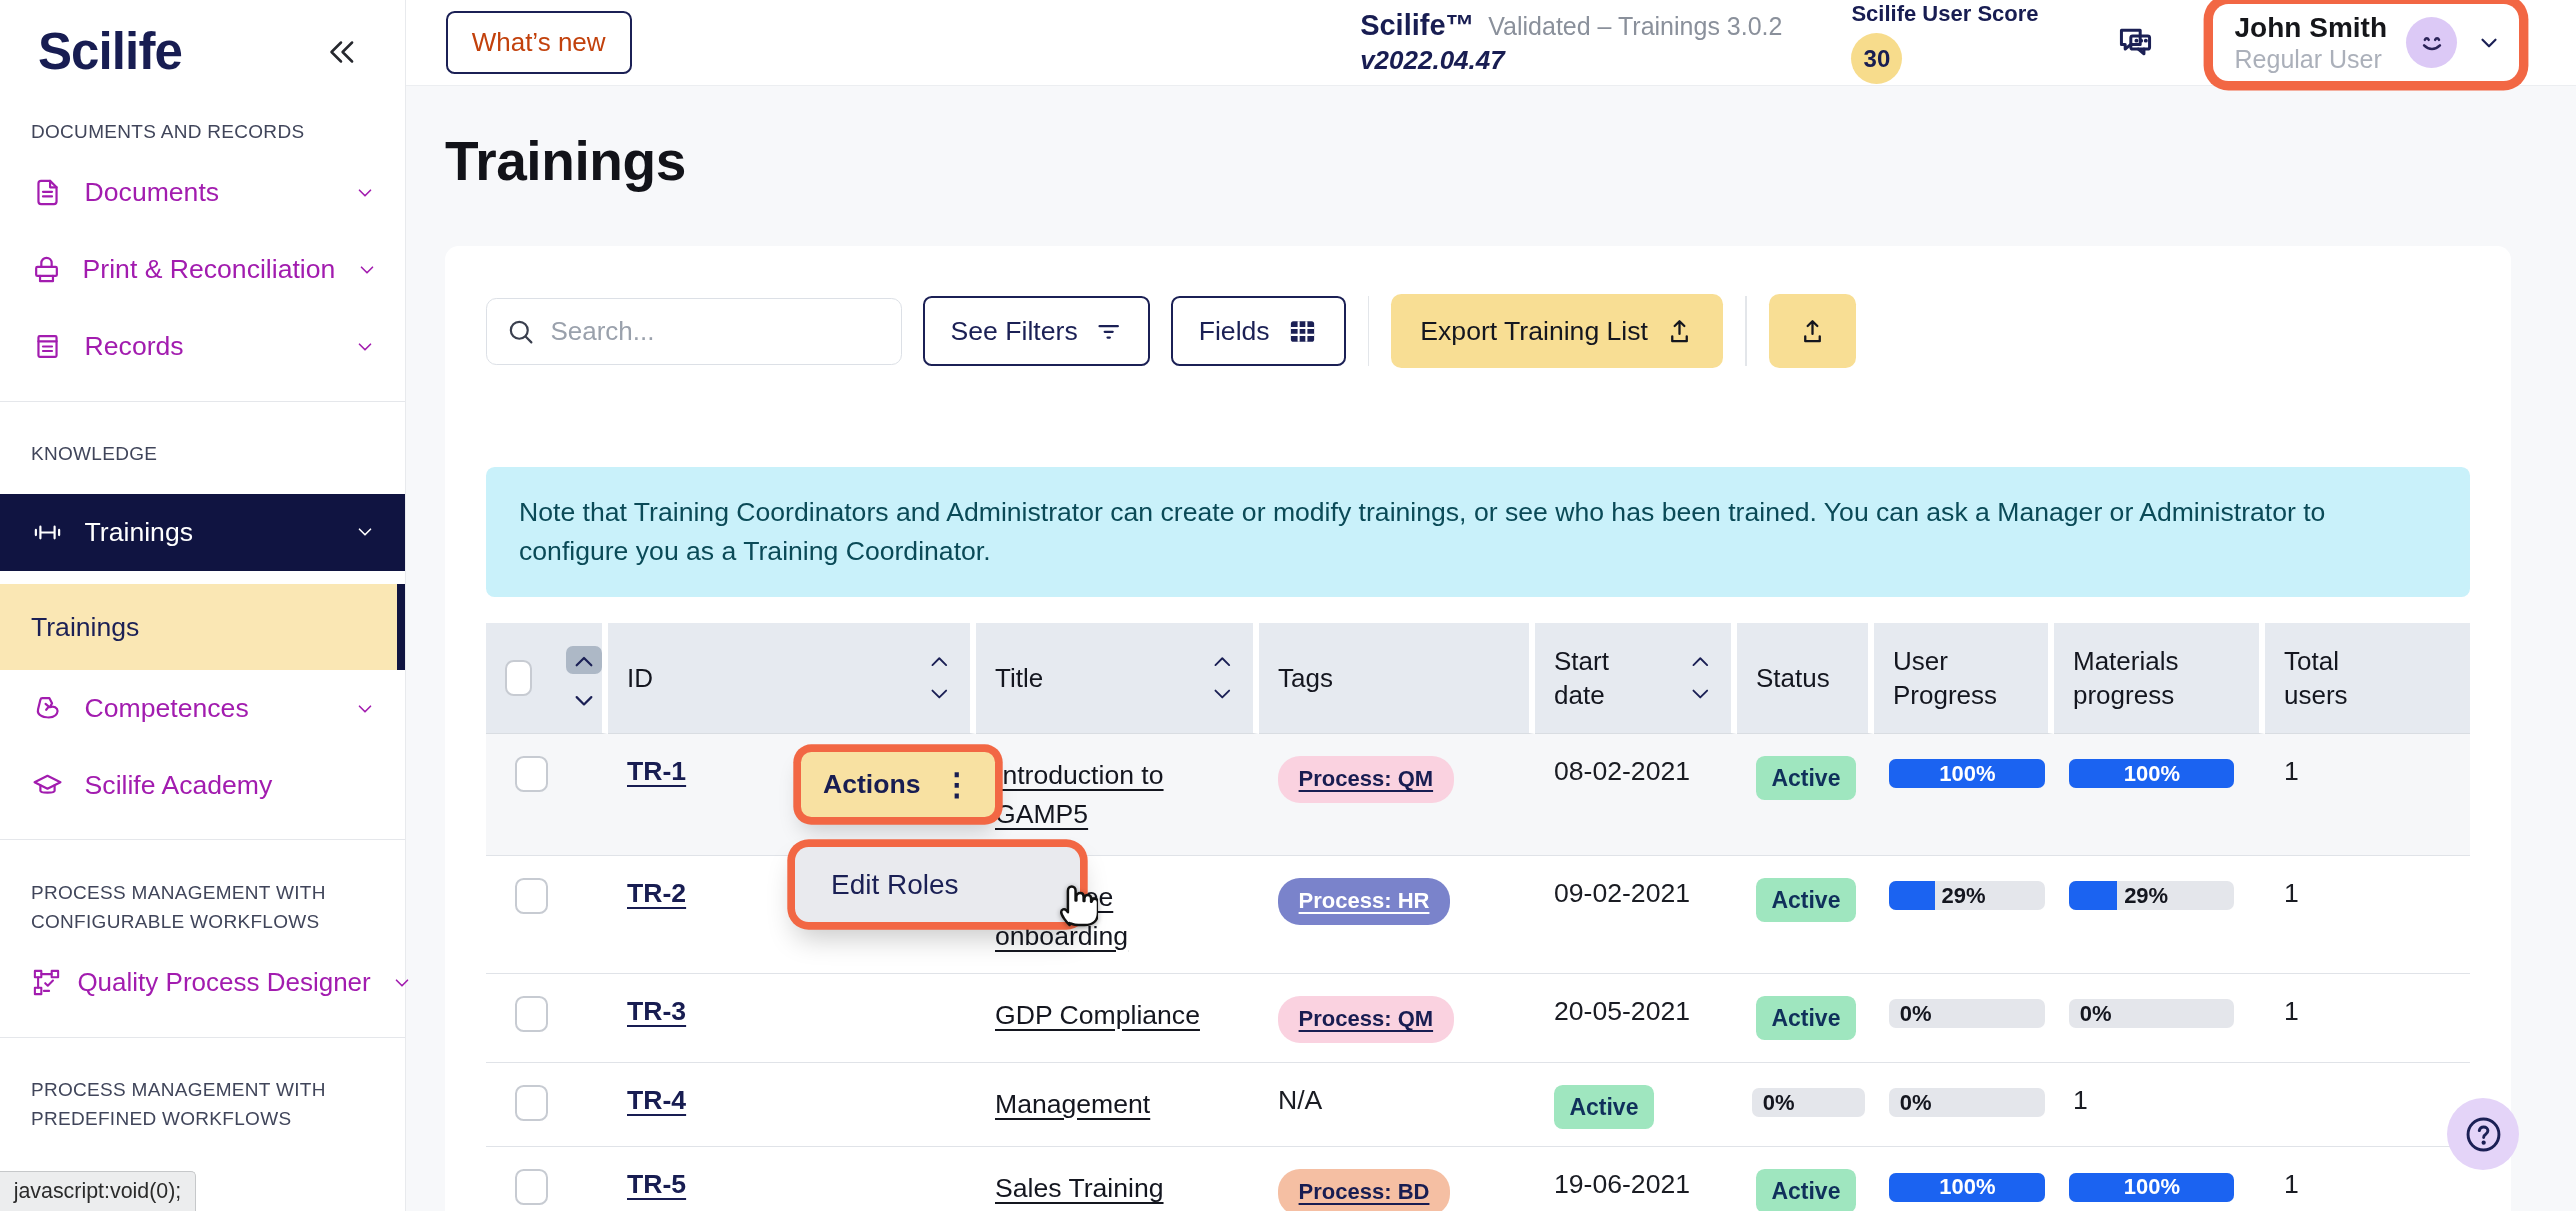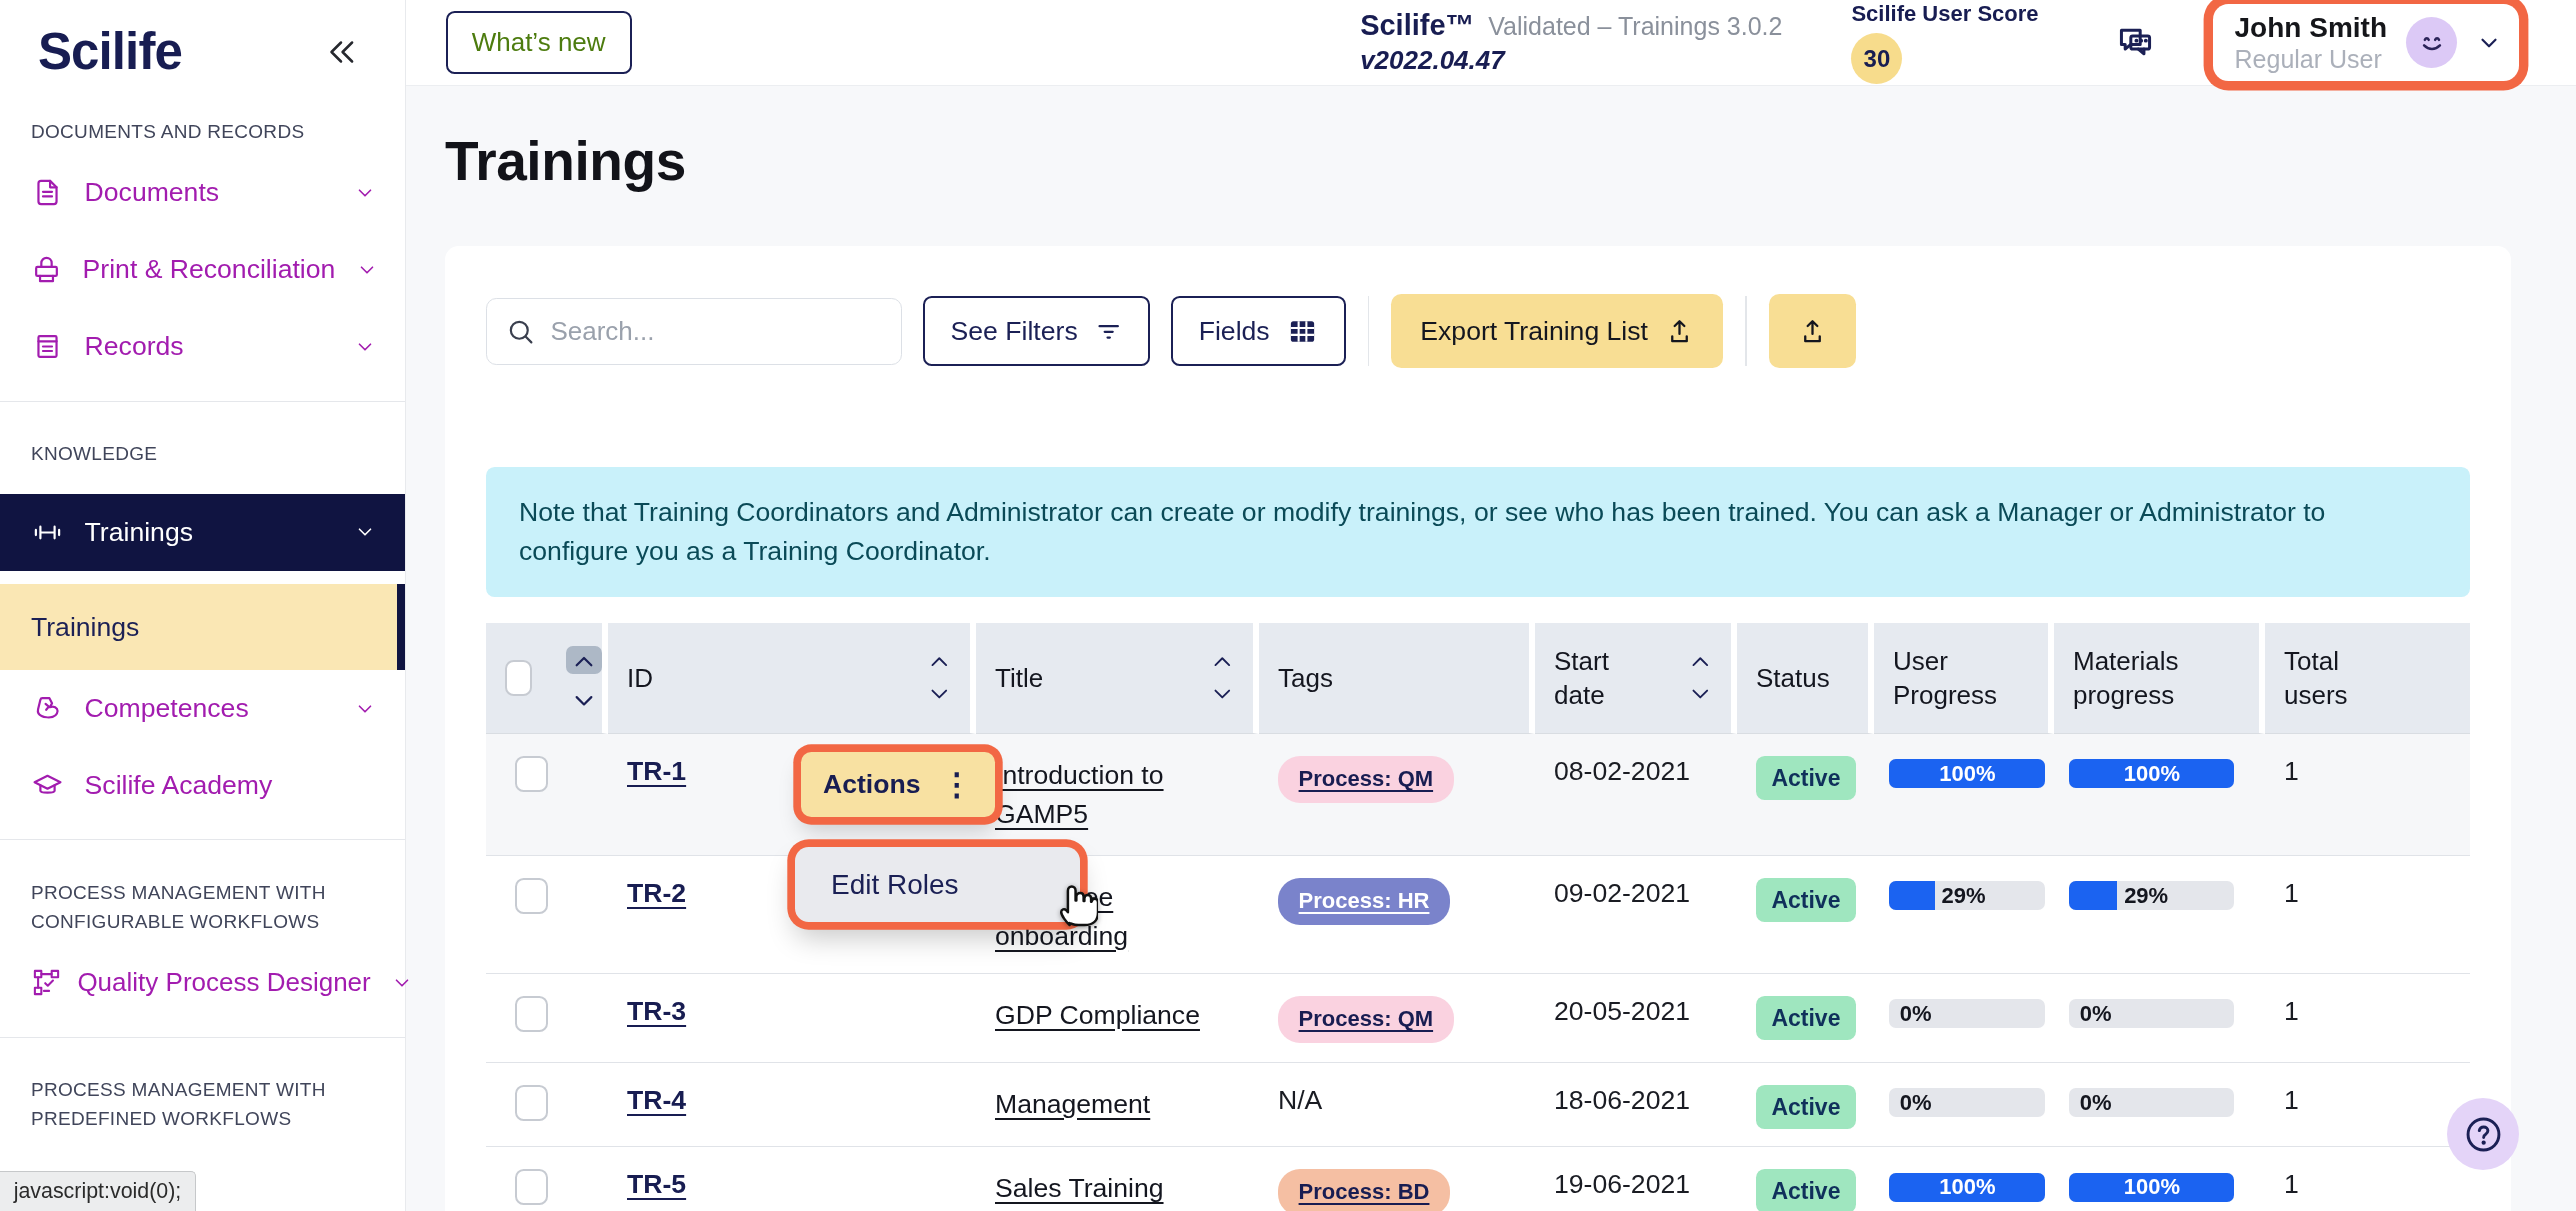--- a/index.html
+++ b/index.html
@@ -16,21 +16,21 @@
   .side-item { display:flex; align-items:center; gap:20.6px; padding:23px 29px 23px 31px; font-size:26.6px; font-weight:500; color:#a21caf; cursor:pointer; white-space:nowrap; }
   .side-item .chev { margin-left:auto; display:flex; }
   .sicon { display:flex; width:33px; justify-content:center; }
   .side-div { height:0.9px; background:#E5E7EB; margin:15.4px 0; }
   .side-item.parent-active { background:#101441; color:#fff; margin-top:17px; }
   .sub-item { margin-top:13.7px; background:#FAE7B4; border-right:8.6px solid #101441; padding:27.4px 31px; font-size:26.6px; font-weight:500; color:#1B2055; cursor:pointer; }
 
   
   .main { flex:1; display:flex; flex-direction:column; min-width:0; }
   .topbar { height:86px; min-height:86px; background:#fff; display:flex; align-items:center; padding:0 38px 0 26px; border-bottom:0.9px solid #ECEEF1; }
-  .btn-whatsnew { margin-left:13.7px; border:2.1px solid #1B2055; border-radius:8.6px; padding:13.7px 24px; font-size:26px; font-weight:500; color:#4d7c0f; background:#fff; cursor:pointer; }
+  .btn-whatsnew { margin-left:13.7px; border:2.1px solid #1B2055; border-radius:8.6px; padding:13.7px 24px; font-size:26px; font-weight:500; color:#c2410c; background:#fff; cursor:pointer; }
   .product { margin-left:auto; line-height:1.3; white-space:nowrap; }
   .product-line1 { display:flex; align-items:baseline; gap:13.7px; }
   .product-name { font-size:29px; font-weight:700; color:#181D52; }
   .product-validated { font-size:25px; color:#8A909B; font-weight:500; }
   .product-version { font-size:26px; font-style:italic; font-weight:600; color:#181D52; }
   .score { margin-left:69px; display:flex; flex-direction:column; align-items:flex-start; white-space:nowrap; }
   .score-label { font-size:22px; font-weight:600; color:#181D52; }
   .score-badge { margin-top:6.9px; width:51px; height:51px; border-radius:50%; background:#F7DC8C; display:flex; align-items:center; justify-content:center; font-size:24px; font-weight:600; color:#181D52; }
   .chat-btn { margin-left:74px; display:flex; cursor:pointer; }
   .user-chip { margin-left:55px; margin-right:19px; display:flex; align-items:center; gap:19px; background:#fff; border-radius:15.4px; padding:6.9px 17px 6.9px 22px; box-shadow:0 0 0 9.4px #F26744; cursor:pointer; }
@@ -522,21 +522,20 @@
             <div class="td">
                 <span class="cb"></span>
               </div>
             <div class="td">
                 <a class="lnk">TR-4</a>
               </div>
             <div class="td">
                 <a class="lnk title-lnk">Management</a>
               </div>
             <div class="td">N/A</div>
-            <div class="td">18-06-2021</div>
             <div class="td">
                 <span class="status">Active</span>
               </div>
             <div class="td" style="padding-left:15.4px;">
                 <span class="pbar zero">
                   <span class="pfill" style="width: 0%;"></span>
                   <span class="plabel">0%</span>
                 </span>
               </div>
             <div class="td" style="padding-left:15.4px;">

